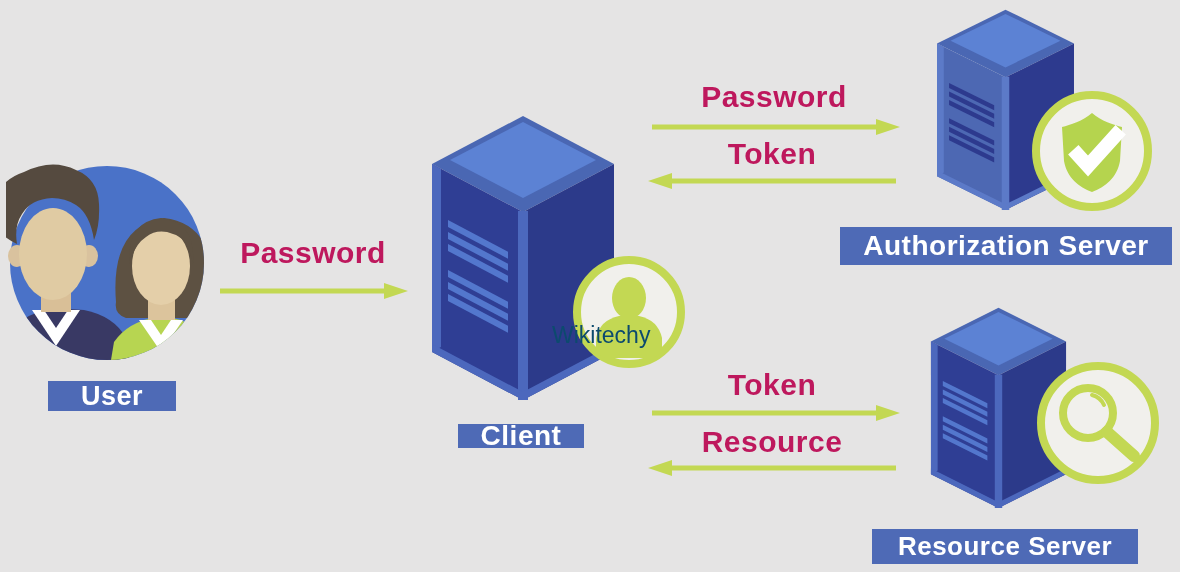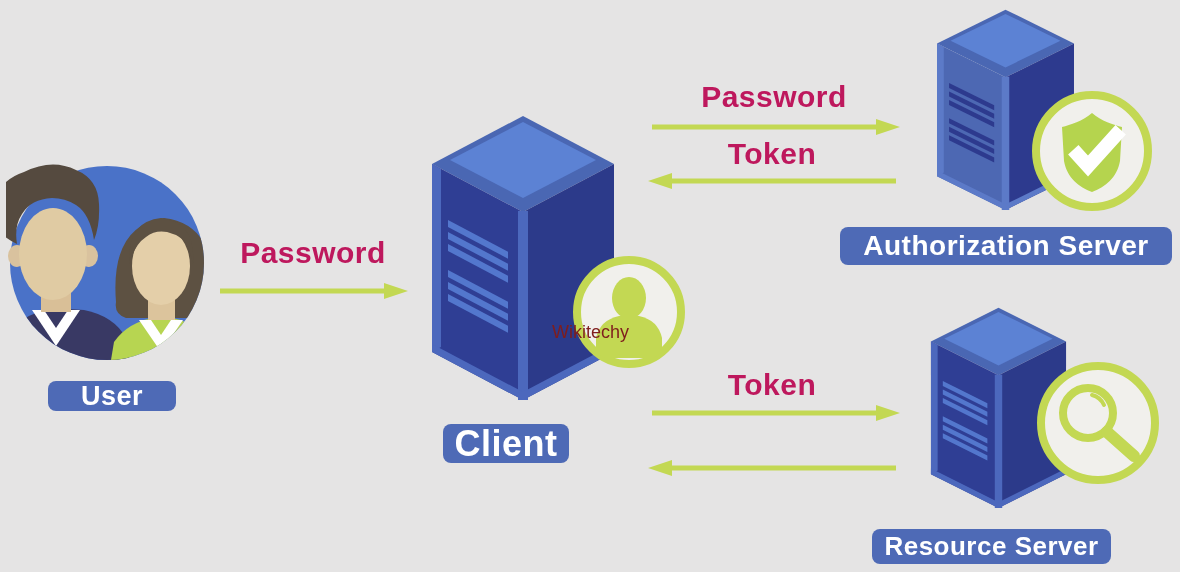--- a/index.html
+++ b/index.html
@@ -13,33 +13,32 @@
     background:#e5e4e4;
     overflow:hidden;
   }
   .abs{position:absolute;}
   .node-label{
     background:#4e6ab6;
     color:#ffffff;
     font-weight:bold;
     display:flex;align-items:center;justify-content:center;
     letter-spacing:.5px;
-    border-radius:8px;
   }
   .flow-label{
     color:#be185d;
     font-weight:bold;
     font-size:30px;
     letter-spacing:.5px;
     text-align:center;
     width:200px;
   }
   .watermark{
-    color:#7f1d1d;
-    font-size:18px;
+    color:#0c4a6e;
+    font-size:23px;
     font-weight:400;
     z-index:30;
   }
   svg{display:block;}
 </style>
 </head>
 <body>
 
 <div class="canvas">
 
@@ -104,21 +103,21 @@
         <circle cx="58" cy="58" r="52"></circle>
       </clipPath>
     <g clip-path="url(#pclip)">
       <ellipse cx="58" cy="44" rx="17" ry="21" fill="#c3d853"></ellipse>
       <path d="M 25,104 L 25,84 Q 29,66 48,62 L 68,62 Q 87,66 91,84 L 91,104 Z" fill="#c3d853"></path>
     </g>
   </svg>
 
   <div class="abs watermark" style="left:552px;top:322px;">Wikitechy</div>
 
-  <div class="abs node-label" style="left:443px;top:424px;width:126px;height:39px;font-size:36px;">Client</div>
+  <div class="abs node-label" style="left:458px;top:424px;width:126px;height:24px;font-size:28px;">Client</div>
 
   <div class="abs flow-label" style="left:674px;top:80px;">Password</div>
   <svg class="abs" style="left:650px;top:118px;" width="250" height="18" viewBox="0 0 250 18">
     <line x1="2" y1="9" x2="226" y2="9" stroke="#c3d853" stroke-width="5"></line>
     <polygon points="226,1 250,9 226,17" fill="#c3d853"></polygon>
   </svg>
 
   <div class="abs flow-label" style="left:672px;top:137px;">Token</div>
   <svg class="abs" style="left:648px;top:172px;" width="250" height="18" viewBox="0 0 250 18">
     <polygon points="24,1 0,9 24,17" fill="#c3d853"></polygon>
@@ -153,20 +152,21 @@
   </svg>
 
   <div class="abs node-label" style="left:840px;top:227px;width:332px;height:38px;font-size:28px;">Authorization Server</div>
 
   <div class="abs flow-label" style="left:672px;top:368px;">Token</div>
   <svg class="abs" style="left:650px;top:404px;" width="250" height="18" viewBox="0 0 250 18">
     <line x1="2" y1="9" x2="226" y2="9" stroke="#c3d853" stroke-width="5"></line>
     <polygon points="226,1 250,9 226,17" fill="#c3d853"></polygon>
   </svg>
 
+  <div class="abs flow-label" style="left:672px;top:425px;">Resource</div>
   <svg class="abs" style="left:648px;top:459px;" width="250" height="18" viewBox="0 0 250 18">
     <polygon points="24,1 0,9 24,17" fill="#c3d853"></polygon>
     <line x1="24" y1="9" x2="248" y2="9" stroke="#c3d853" stroke-width="5"></line>
   </svg>
 
   <svg class="abs" style="left:928px;top:302px;" width="141" height="206" viewBox="0 0 190 292" preserveAspectRatio="none">
     <polygon points="4,56 95,8 186,56 95,104" fill="#4a67b3"></polygon>
     <polygon points="22,52 95,14 168,52 95,90" fill="#5c82d4"></polygon>
     <polygon points="4,56 95,104 95,292 4,244" fill="#2f3e94"></polygon>
     <polygon points="95,104 186,56 186,244 95,292" fill="#2c3a8a"></polygon>
@@ -184,15 +184,15 @@
     </g>
   </svg>
 
   <svg class="abs" style="left:1034px;top:359px;z-index:20;" width="128" height="128" viewBox="0 0 128 128">
     <circle cx="64" cy="64" r="57" fill="#f1f0ec" stroke="#c3d853" stroke-width="8"></circle>
     <circle cx="54" cy="54" r="25" fill="none" stroke="#c3d853" stroke-width="8"></circle>
     <path d="M 58,36 A 18 18 0 0 1 70,46" fill="none" stroke="#c3d853" stroke-width="4" stroke-linecap="round"></path>
     <line x1="73" y1="73" x2="100" y2="97" stroke="#c3d853" stroke-width="12" stroke-linecap="round"></line>
   </svg>
 
-  <div class="abs node-label" style="left:872px;top:529px;width:239px;height:35px;font-size:26px;">Resource Server</div>
+  <div class="abs node-label" style="left:872px;top:529px;width:266px;height:35px;font-size:26px;">Resource Server</div>
 
 </div>
 
 </body></html>

